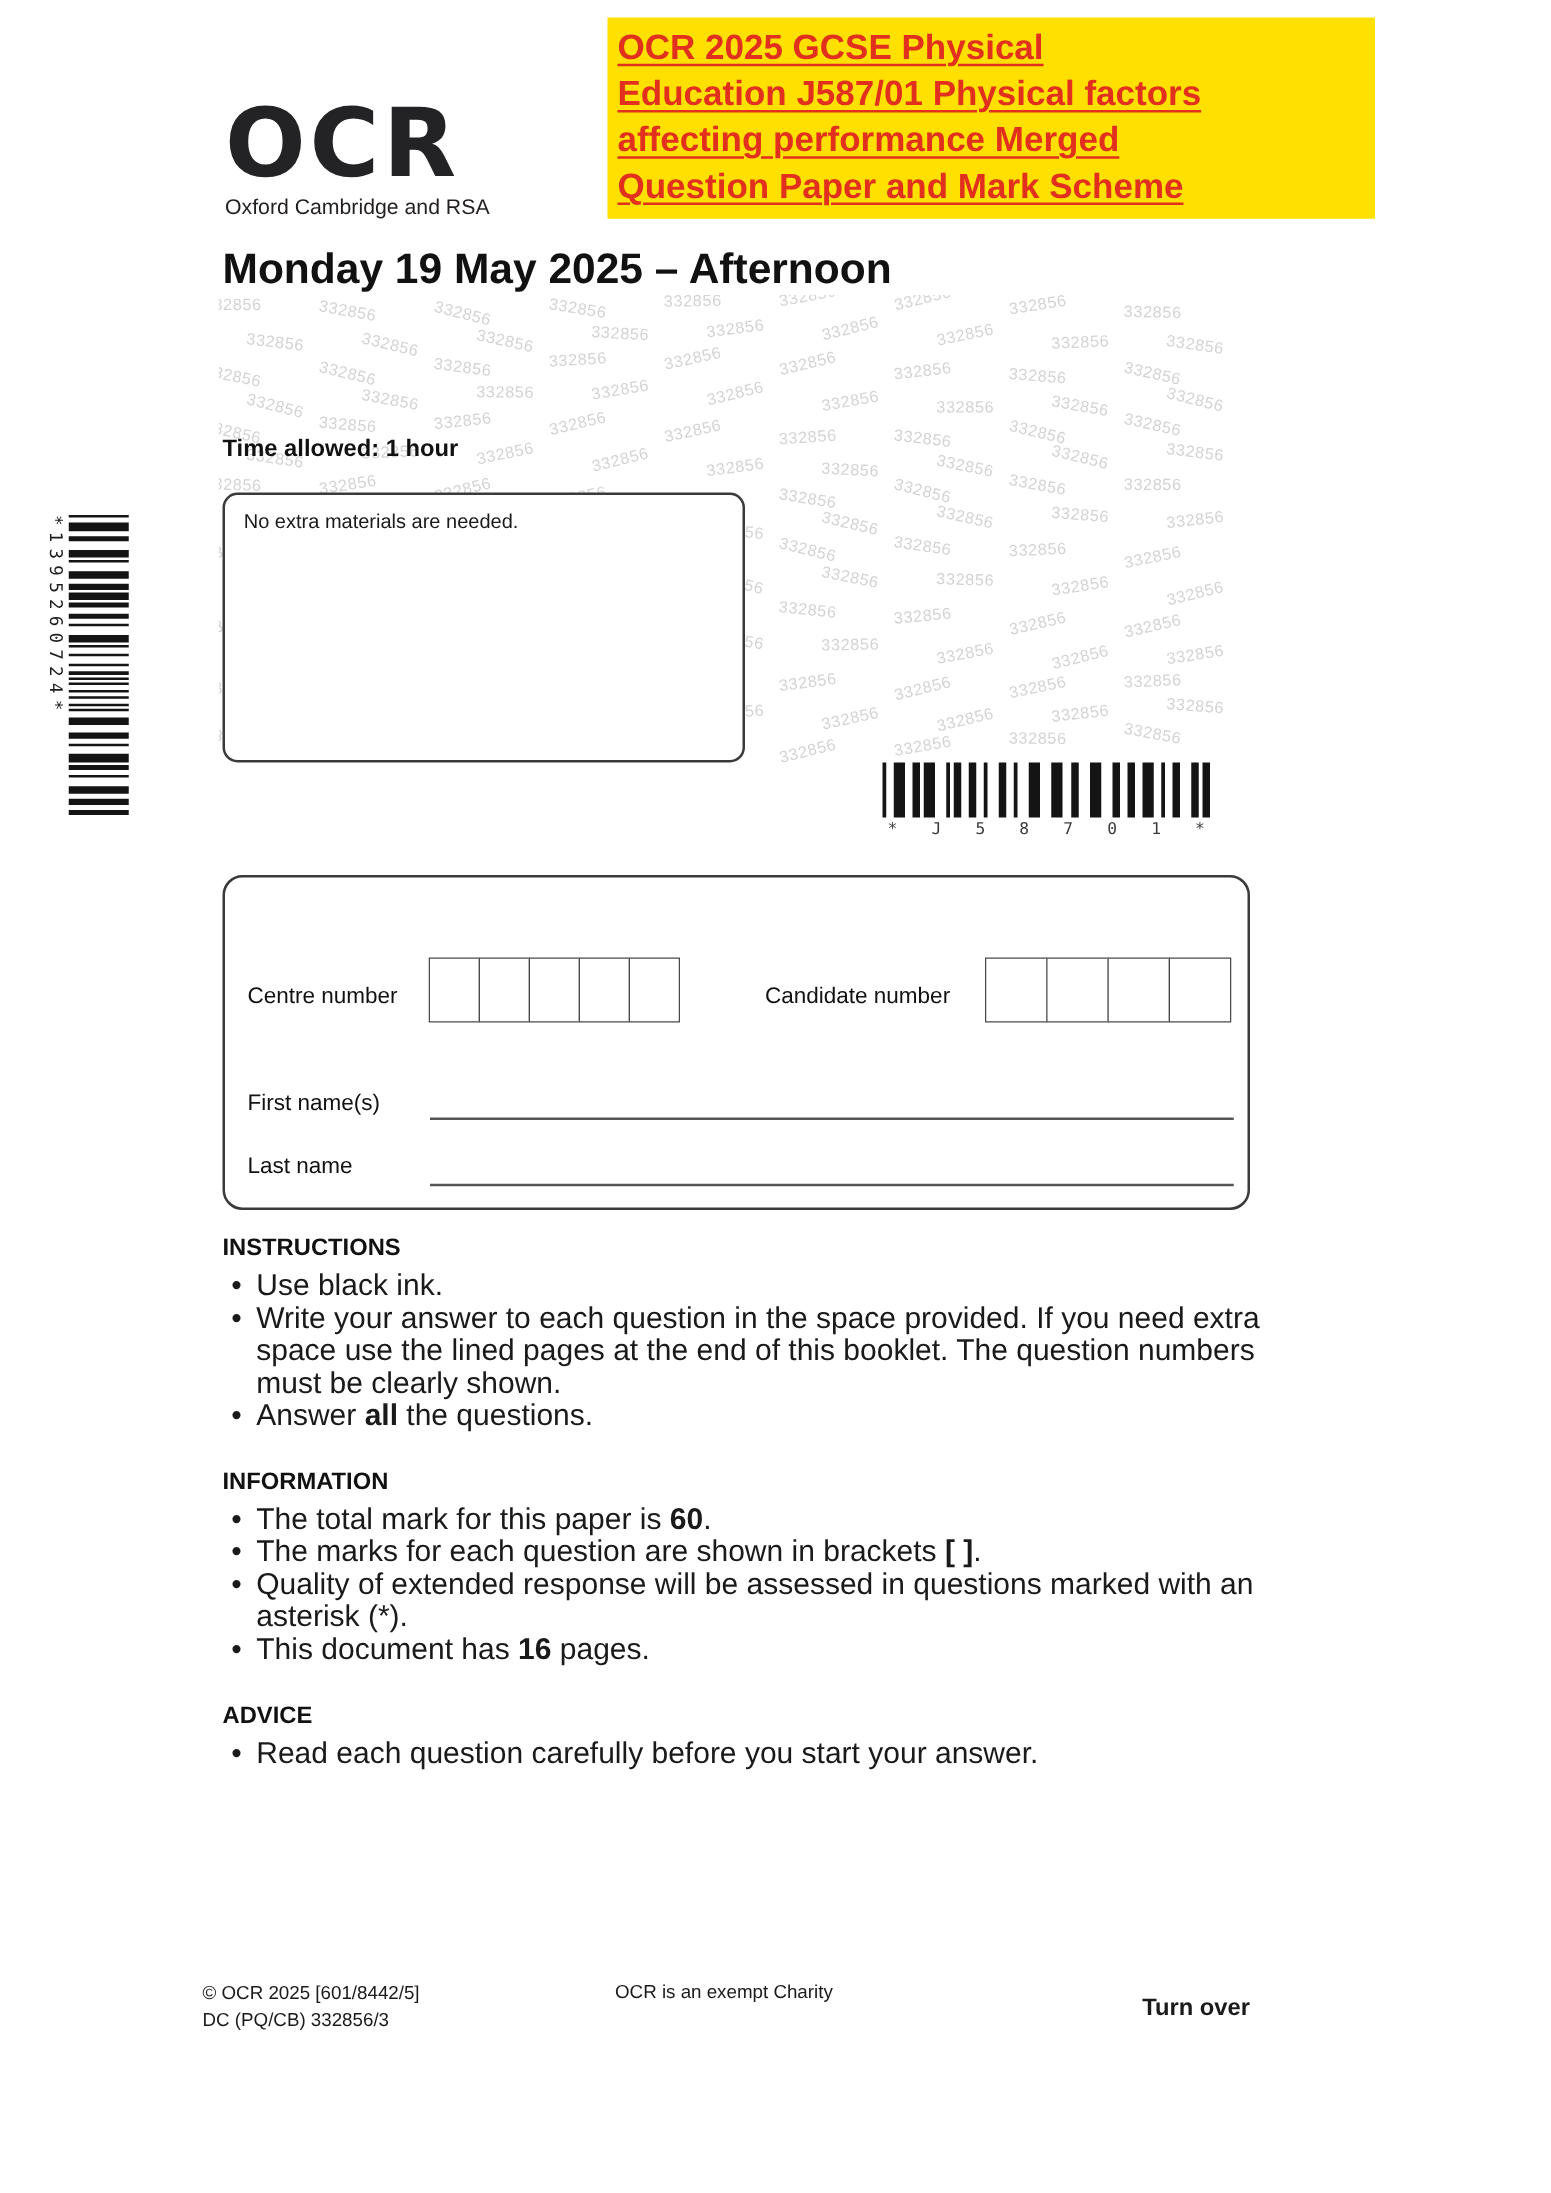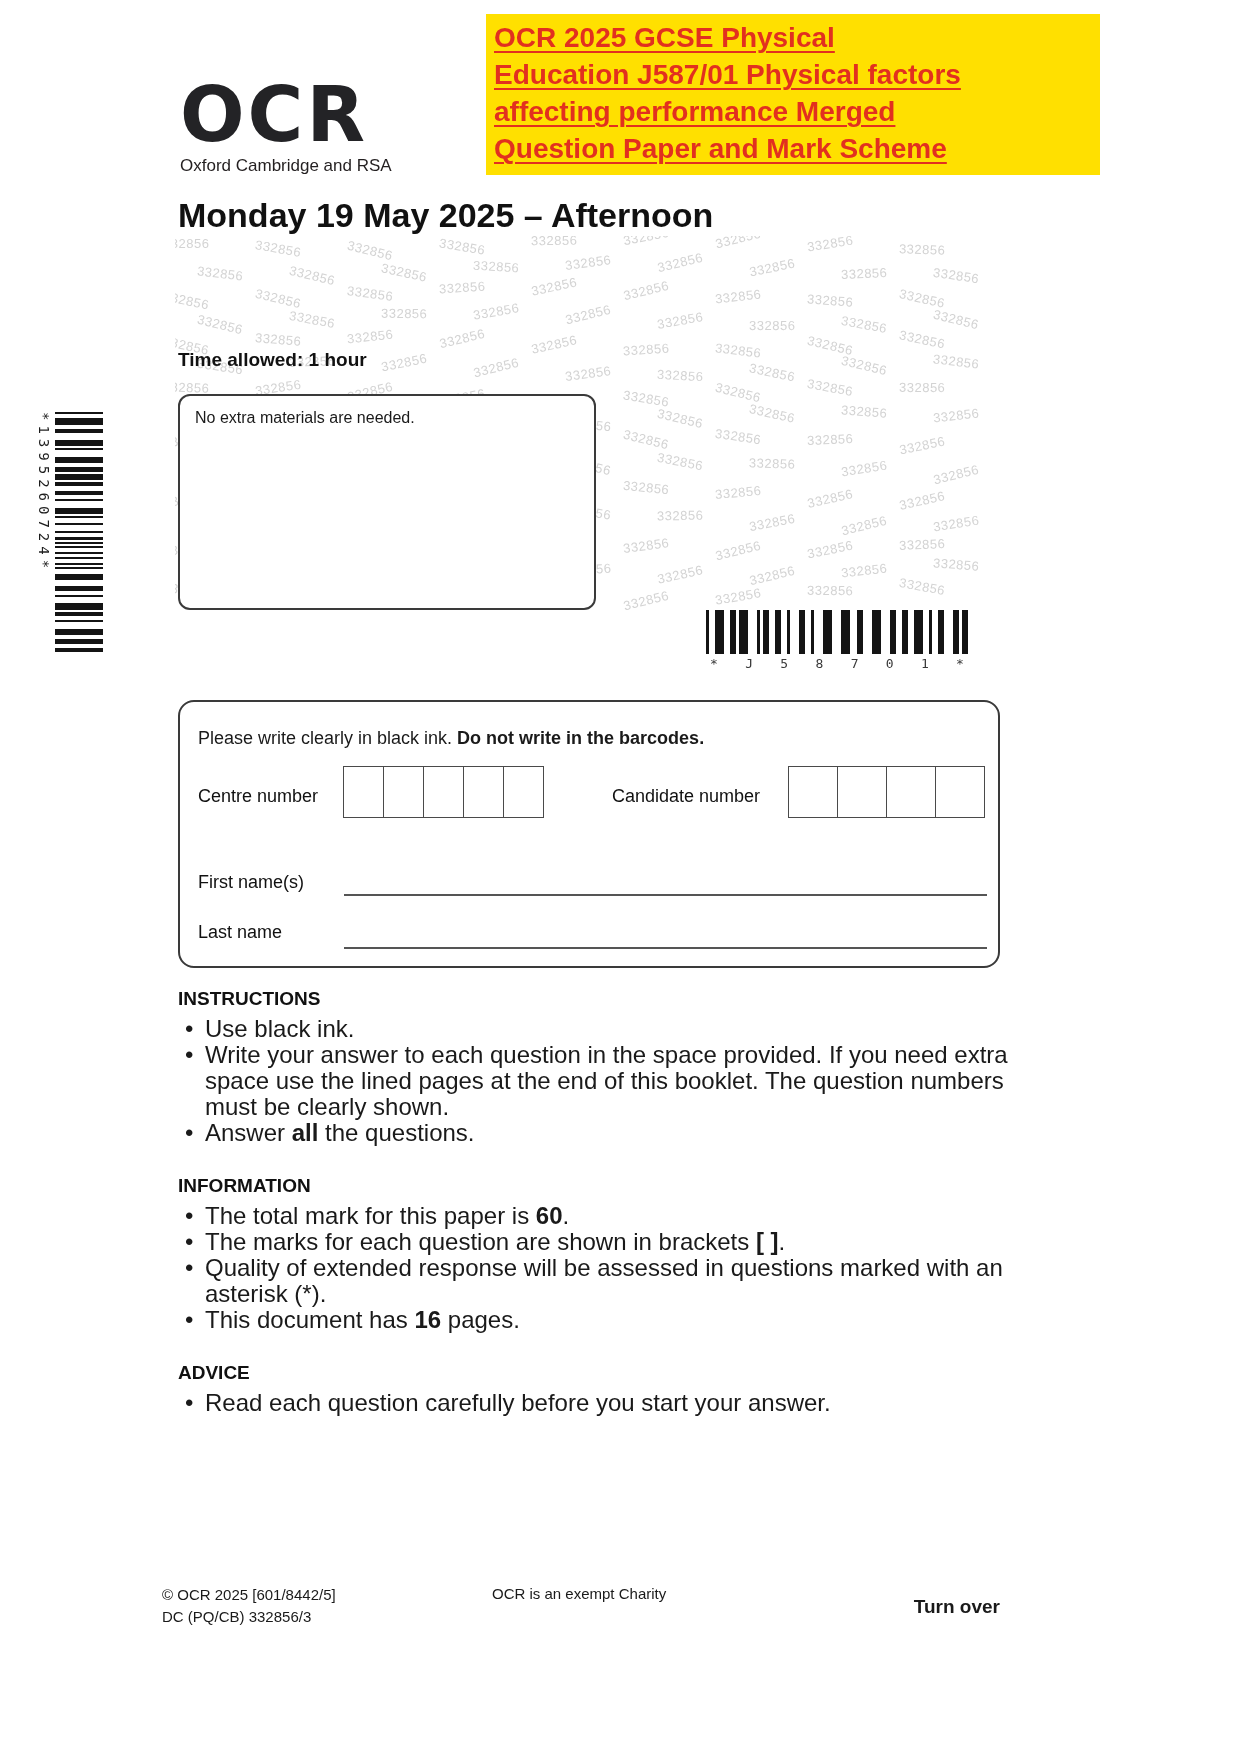--- a/index.html
+++ b/index.html
@@ -391,23 +391,20 @@
         <span>5</span>
         <span>8</span>
         <span>7</span>
         <span>0</span>
         <span>1</span>
         <span>*</span>
       </div>
   </div>
 
   <div class="candidate-box">
-    <div class="cb-instruction">
-      <span>Please write clearly in black ink. </span><span class="b">Do not write in the barcodes.</span>
-    </div>
     <div class="cb-label lbl-centre">Centre number</div>
     <div class="cells centre-cells">
         <div class="cell"></div>
         <div class="cell"></div>
         <div class="cell"></div>
         <div class="cell"></div>
         <div class="cell"></div>
       </div>
     <div class="cb-label lbl-candidate">Candidate number</div>
     <div class="cells cand-cells">

